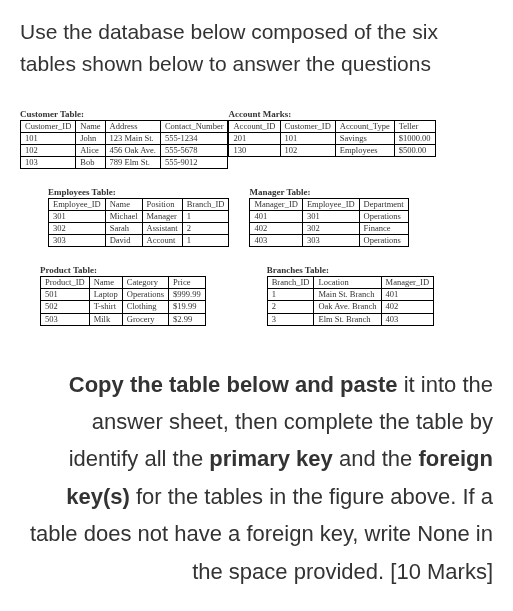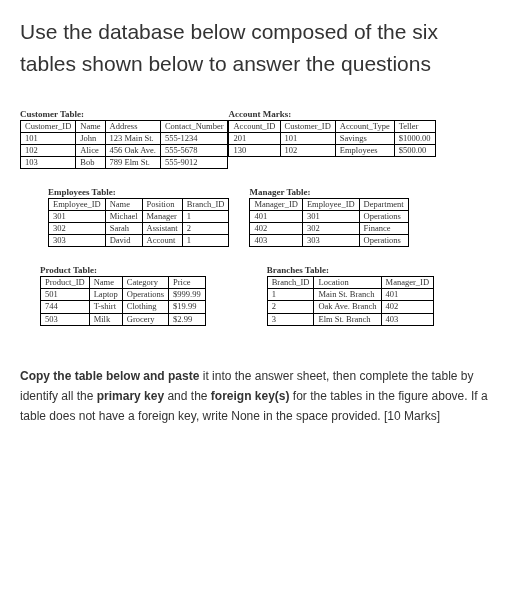--- a/index.html
+++ b/index.html
@@ -40,22 +40,23 @@
     padding: 0 4px;
     font-size: 8.5px;
     text-align: left;
     line-height: 1.3;
     white-space: nowrap;
   }
   th {
     font-weight: normal;
   }
   .instructions {
-    font-size: 12px;
+    font-size: 22px;
     line-height: 1.7;
+    text-align: right;
   }
   .instructions b {
     font-weight: 700;
   }
 </style>
 </head>
 <body>
 
 <div class="intro">Use the database below composed of the six tables shown below to answer the questions</div>
 
@@ -192,21 +193,21 @@
           <th>Category</th>
           <th>Price</th>
         </tr>
         <tr>
               <td>501</td>
               <td>Laptop</td>
               <td>Operations</td>
               <td>$999.99</td>
             </tr>
         <tr>
-              <td>744</td>
+              <td>502</td>
               <td>T-shirt</td>
               <td>Clothing</td>
               <td>$19.99</td>
             </tr>
         <tr>
               <td>503</td>
               <td>Milk</td>
               <td>Grocery</td>
               <td>$2.99</td>
             </tr>

